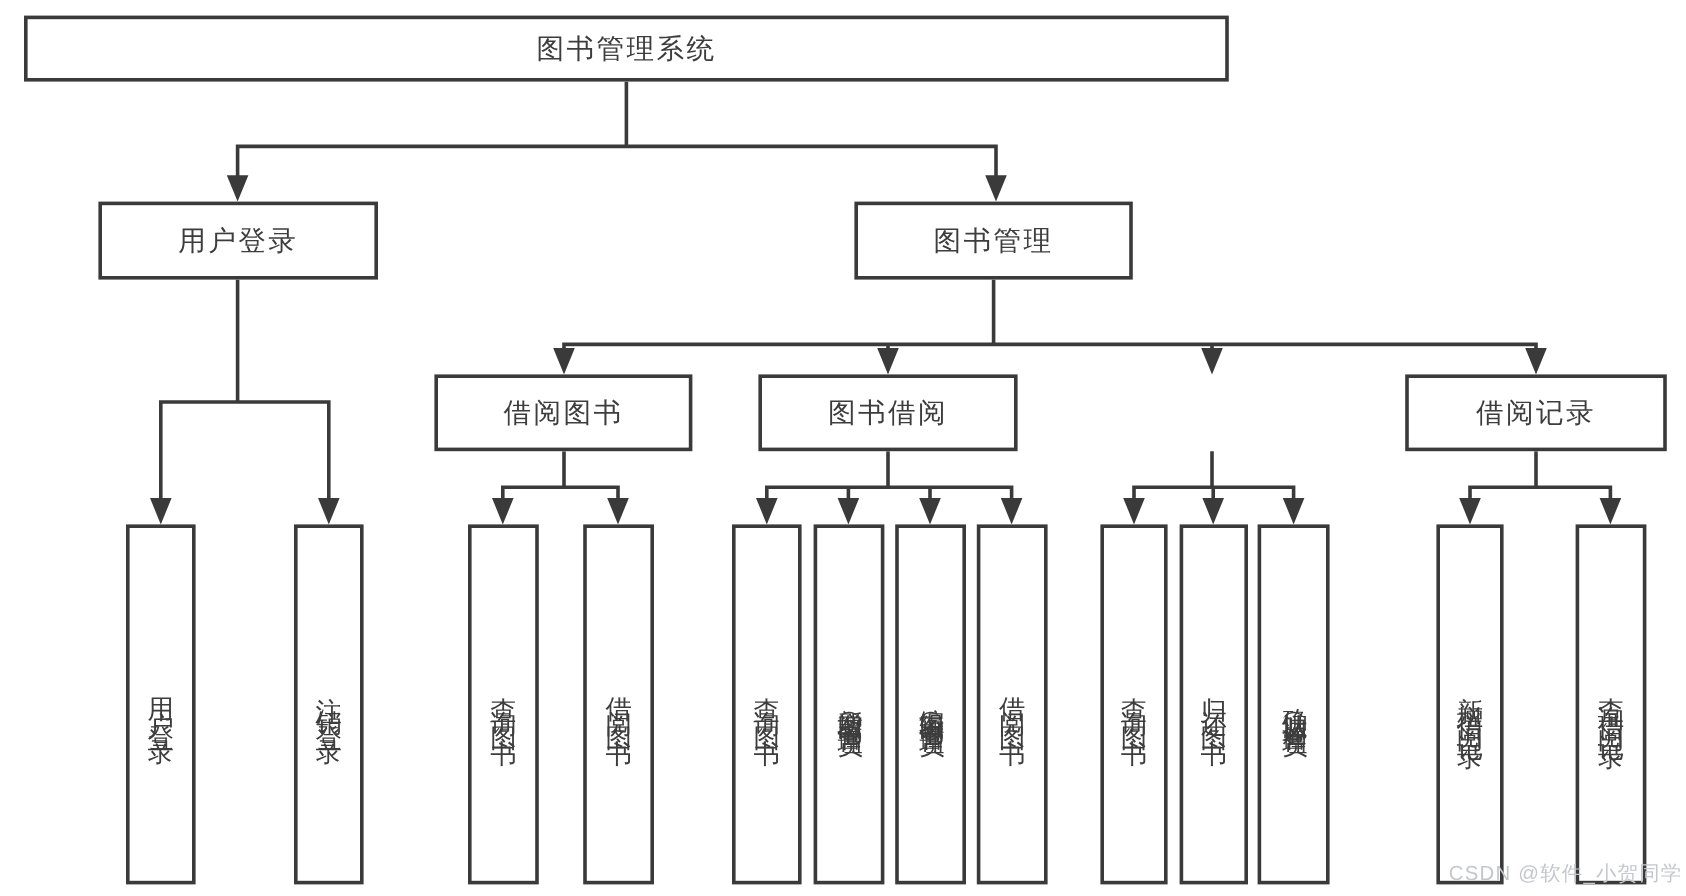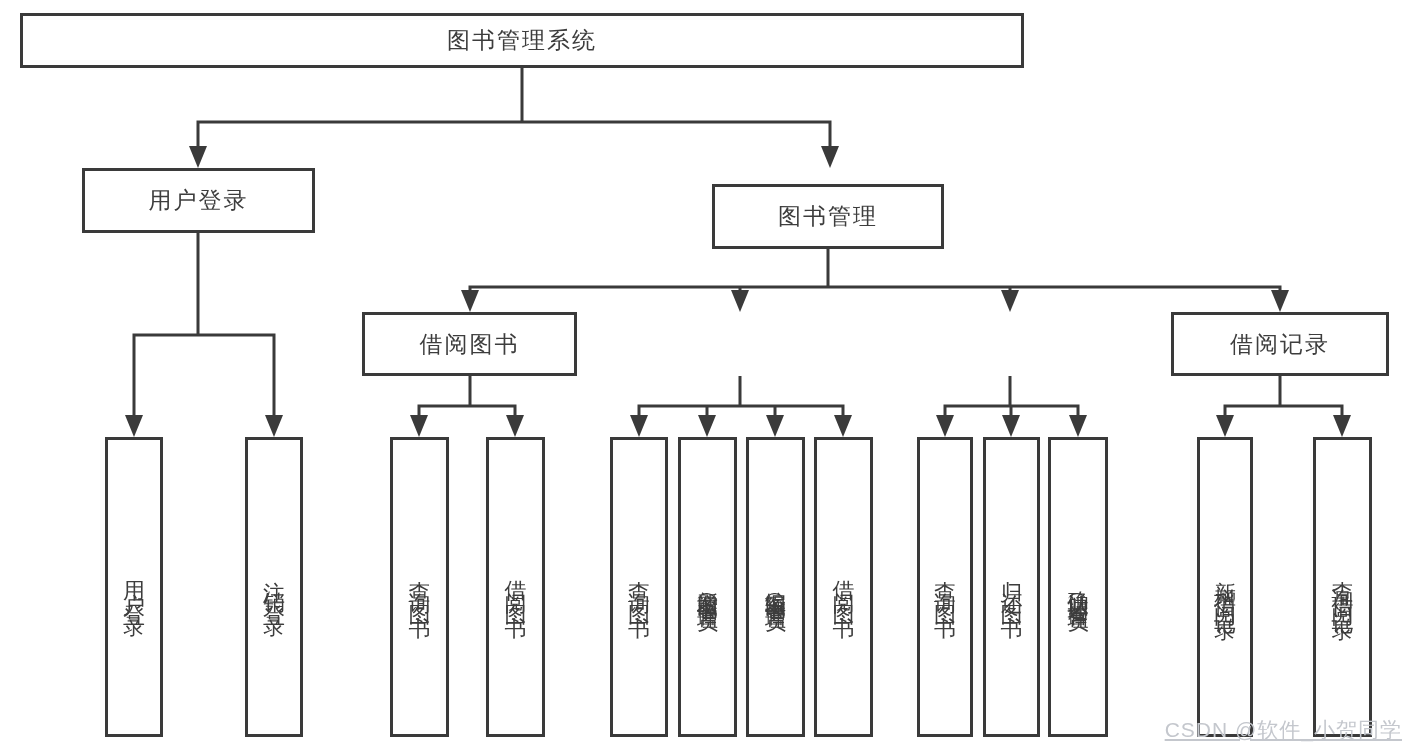--- a/index.html
+++ b/index.html
@@ -50,26 +50,25 @@
     letter-spacing: 8px;
   }
   .leaf.tight .lbl {
     letter-spacing: 3px;
     font-size: 21px;
   }
   .watermark {
     position: absolute;
     top: 716px;
     right: 3px;
-    font-size: 21px;
+    font-size: 17px;
     color: var(--wm, #c4c7cd);
     letter-spacing: 1px;
     z-index: 10;
     white-space: nowrap;
-    text-decoration: underline;
   }
 </style>
 </head>
 <body>
 
 <div class="stage" style="--line: #3a3a3a; --text: #3d3d3d; --wm: #c4c7cd; --bg: #ffffff;">
 
   <svg class="connector-layer" width="1405" height="747" viewBox="0 0 1405 747" xmlns="http://www.w3.org/2000/svg">
       <path d="M 522 68 V 123.5 M 196.5 122 H 831.5 M 198 122 V 150 M 830 122 V 150" fill="none" stroke="#3a3a3a" stroke-width="3"></path>
       <polygon points="189,146 207,146 198,168" fill="#3a3a3a"></polygon>
@@ -99,26 +98,29 @@
       <polygon points="1333,415 1351,415 1342,437" fill="#3a3a3a"></polygon>
     </svg>
 
   <div class="box" style="left:20px;top:13px;width:1004px;height:55px">
     <span class="lbl">图书管理系统</span>
   </div>
 
   <div class="box" style="left:82px;top:168px;width:233px;height:65px">
     <span class="lbl">用户登录</span>
   </div>
-  <div class="box" style="left:712px;top:184px;width:232px;height:65px">
+  <div class="box" style="left:712px;top:168px;width:232px;height:65px">
     <span class="lbl">图书管理</span>
   </div>
 
   <div class="box" style="left:362px;top:312px;width:215px;height:64px">
     <span class="lbl">借阅图书</span>
+  </div>
+  <div class="box" style="left:632px;top:312px;width:216px;height:64px">
+    <span class="lbl">图书借阅</span>
   </div>
   <div class="box" style="left:1171px;top:312px;width:218px;height:64px">
     <span class="lbl">借阅记录</span>
   </div>
 
   <div class="box leaf" style="left:105px;top:437px;width:58px;height:300px">
     <span class="lbl">用户登录</span>
   </div>
   <div class="box leaf" style="left:245px;top:437px;width:58px;height:300px">
     <span class="lbl">注销登录</span>

